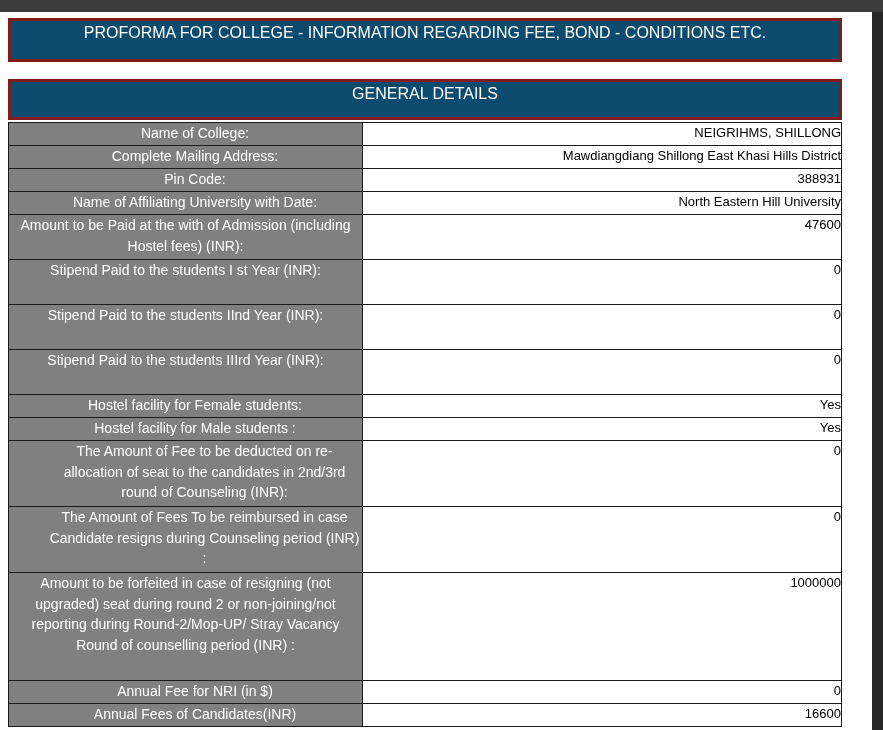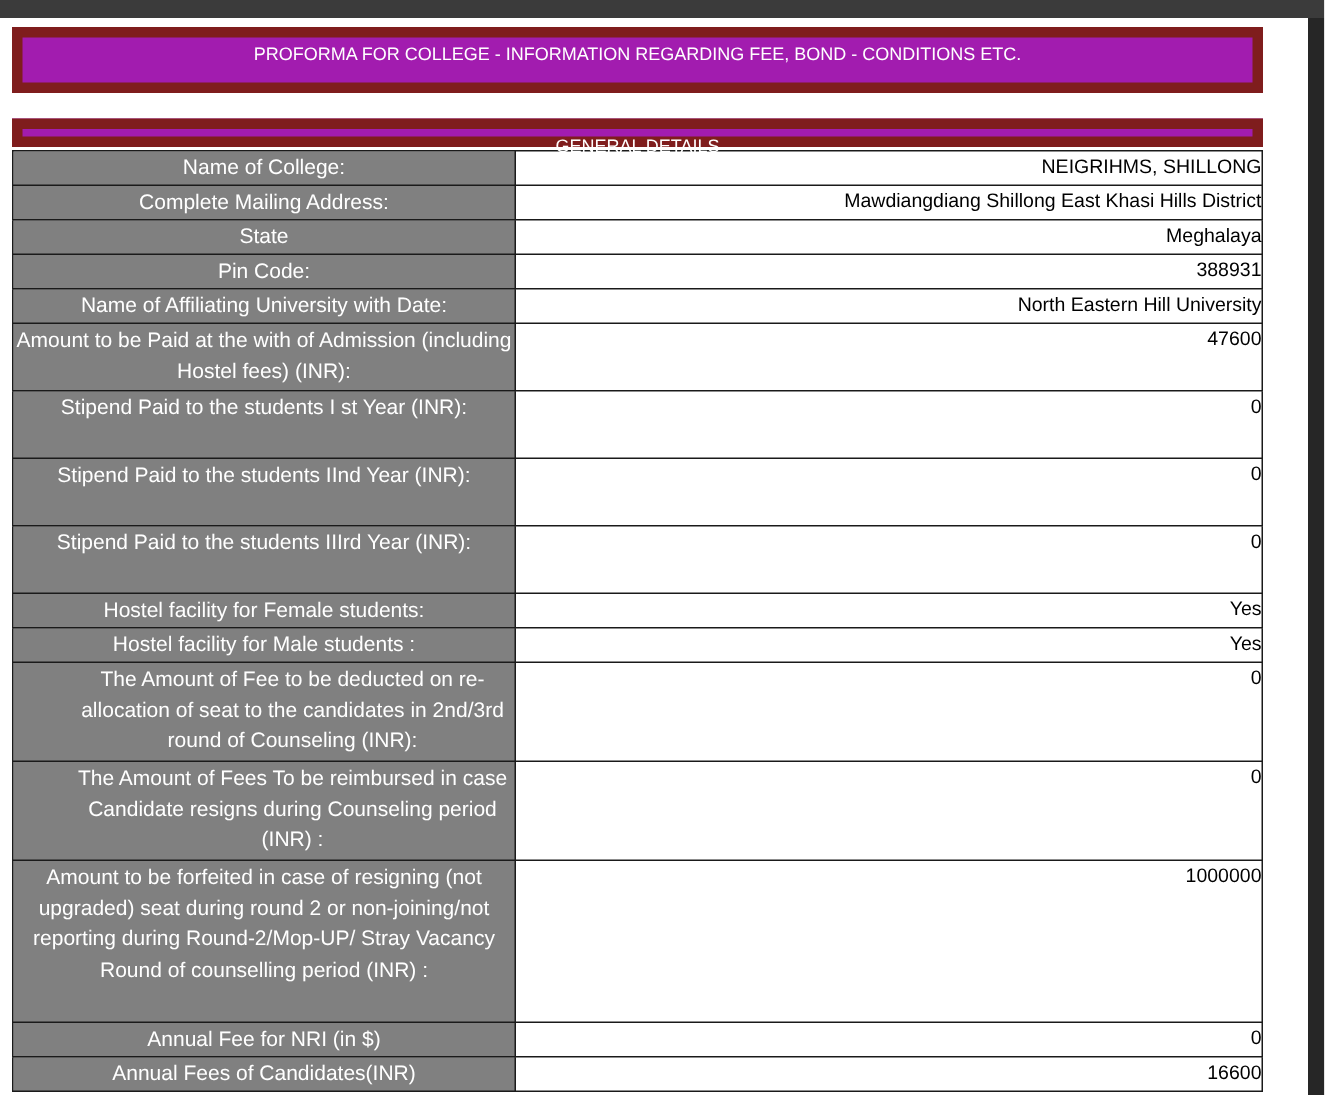--- a/index.html
+++ b/index.html
@@ -31,37 +31,37 @@
     height: 718px;
     background: #262626;
   }
   .doc {
     position: absolute;
     left: 8px;
     top: 18px;
     width: 834px;
   }
   .banner {
-    background: #a21caf;
-    border: 7px solid #7f1d1d;
+    background: #0c4a6e;
+    border: 3px solid #7f1d1d;
     color: #ffffff;
     text-align: center;
-    font-size: 12px;
+    font-size: 16px;
     line-height: 19px;
     padding: 2px 6px 3px 6px;
     box-sizing: border-box;
   }
   .banner-title {
     height: 44px;
   }
   .spacer {
     height: 17px;
   }
   .banner-section {
-    height: 18px;
+    height: 41px;
     padding-top: 2px;
   }
   table.grid {
     border-collapse: collapse;
     width: 834px;
     table-layout: fixed;
     margin-top: 2px;
   }
   table.grid td {
     border: 1px solid #1a1a1a;
@@ -82,21 +82,21 @@
     color: #000000;
     text-align: right;
     font-size: 13px;
     line-height: 20.5px;
     padding: 1px 3px 2px 3px;
   }
   
   tr.h2 td { height: 44px; }
   tr.h3 td { height: 65px; padding-left: 38px; }
   tr.h6 td { height: 107px; }
-  tr.h1 td { height: 22px; }
+  tr.h1 td { height: 22px; padding-left: 19px; }
 </style>
 </head>
 <body>
 
 <div id="page">
 
   <div class="top-band"></div>
   <div class="right-band"></div>
 
   <div class="doc">
@@ -109,24 +109,20 @@
 
     <table class="grid">
       <tbody id="rows-body">
           <tr class="h1">
             <td class="label">Name of College:</td>
             <td class="value">NEIGRIHMS, SHILLONG</td>
           </tr>
           <tr class="h1">
             <td class="label">Complete Mailing Address:</td>
             <td class="value">Mawdiangdiang Shillong East Khasi Hills District</td>
-          </tr>
-          <tr class="h1">
-            <td class="label">State</td>
-            <td class="value">Meghalaya</td>
           </tr>
           <tr class="h1">
             <td class="label">Pin Code:</td>
             <td class="value">388931</td>
           </tr>
           <tr class="h1">
             <td class="label">Name of Affiliating University with Date:</td>
             <td class="value">North Eastern Hill University</td>
           </tr>
           <tr class="h2">

